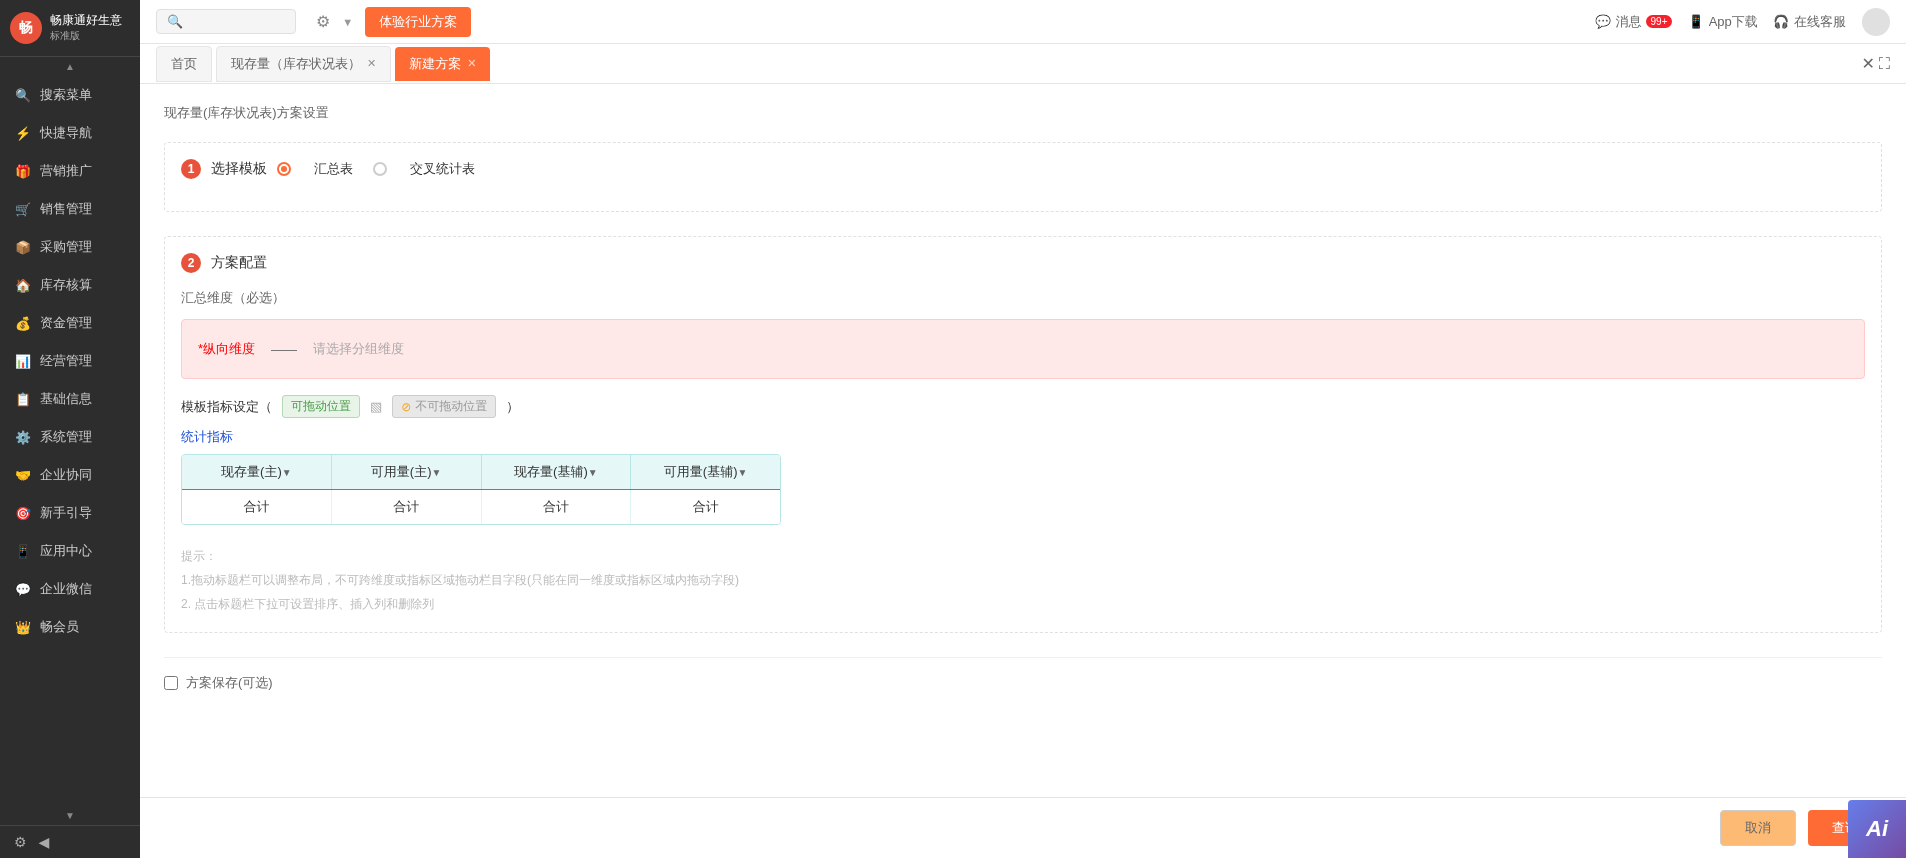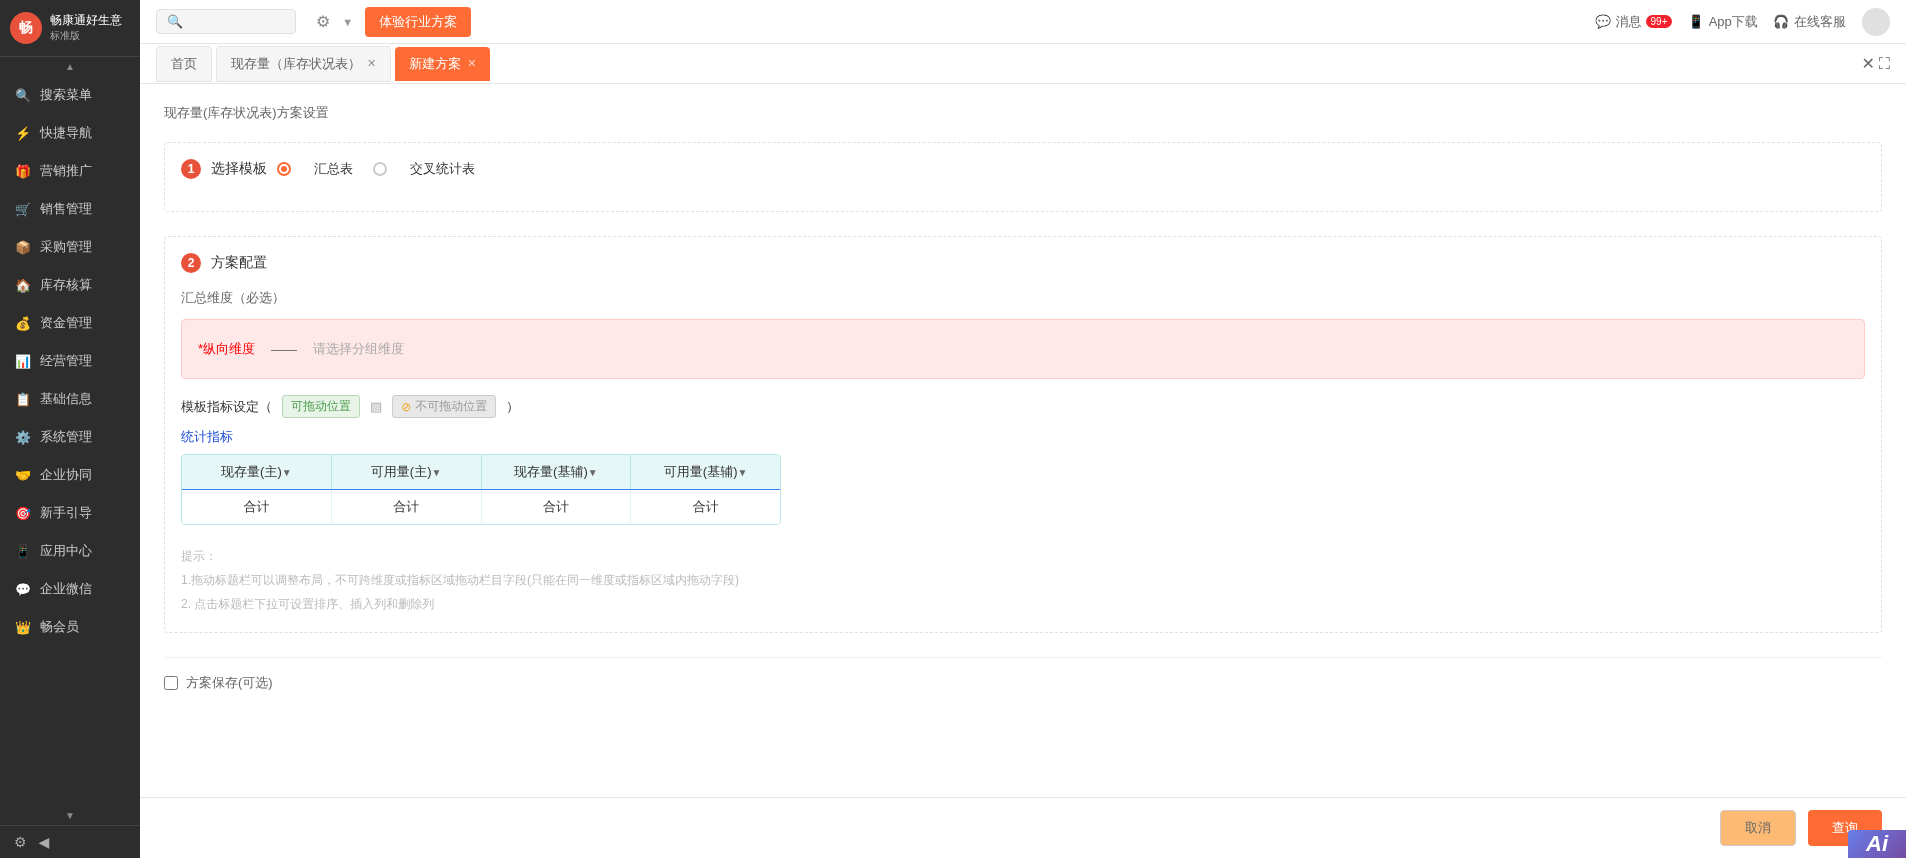--- a/index.html
+++ b/index.html
@@ -459,21 +459,21 @@
       color: #666;
     }
 
     
     .ai-badge {
       position: fixed;
       bottom: 0;
       right: 0;
       background: linear-gradient(135deg, #667eea 0%, #764ba2 100%);
       color: white;
-      padding: 1px 18px;
+      padding: 16px 18px;
       font-size: 22px;
       font-weight: bold;
       font-style: italic;
       border-radius: 4px 0 0 0;
     }
   </style>
 </head>
 <body>
 
 <div class="sidebar">

